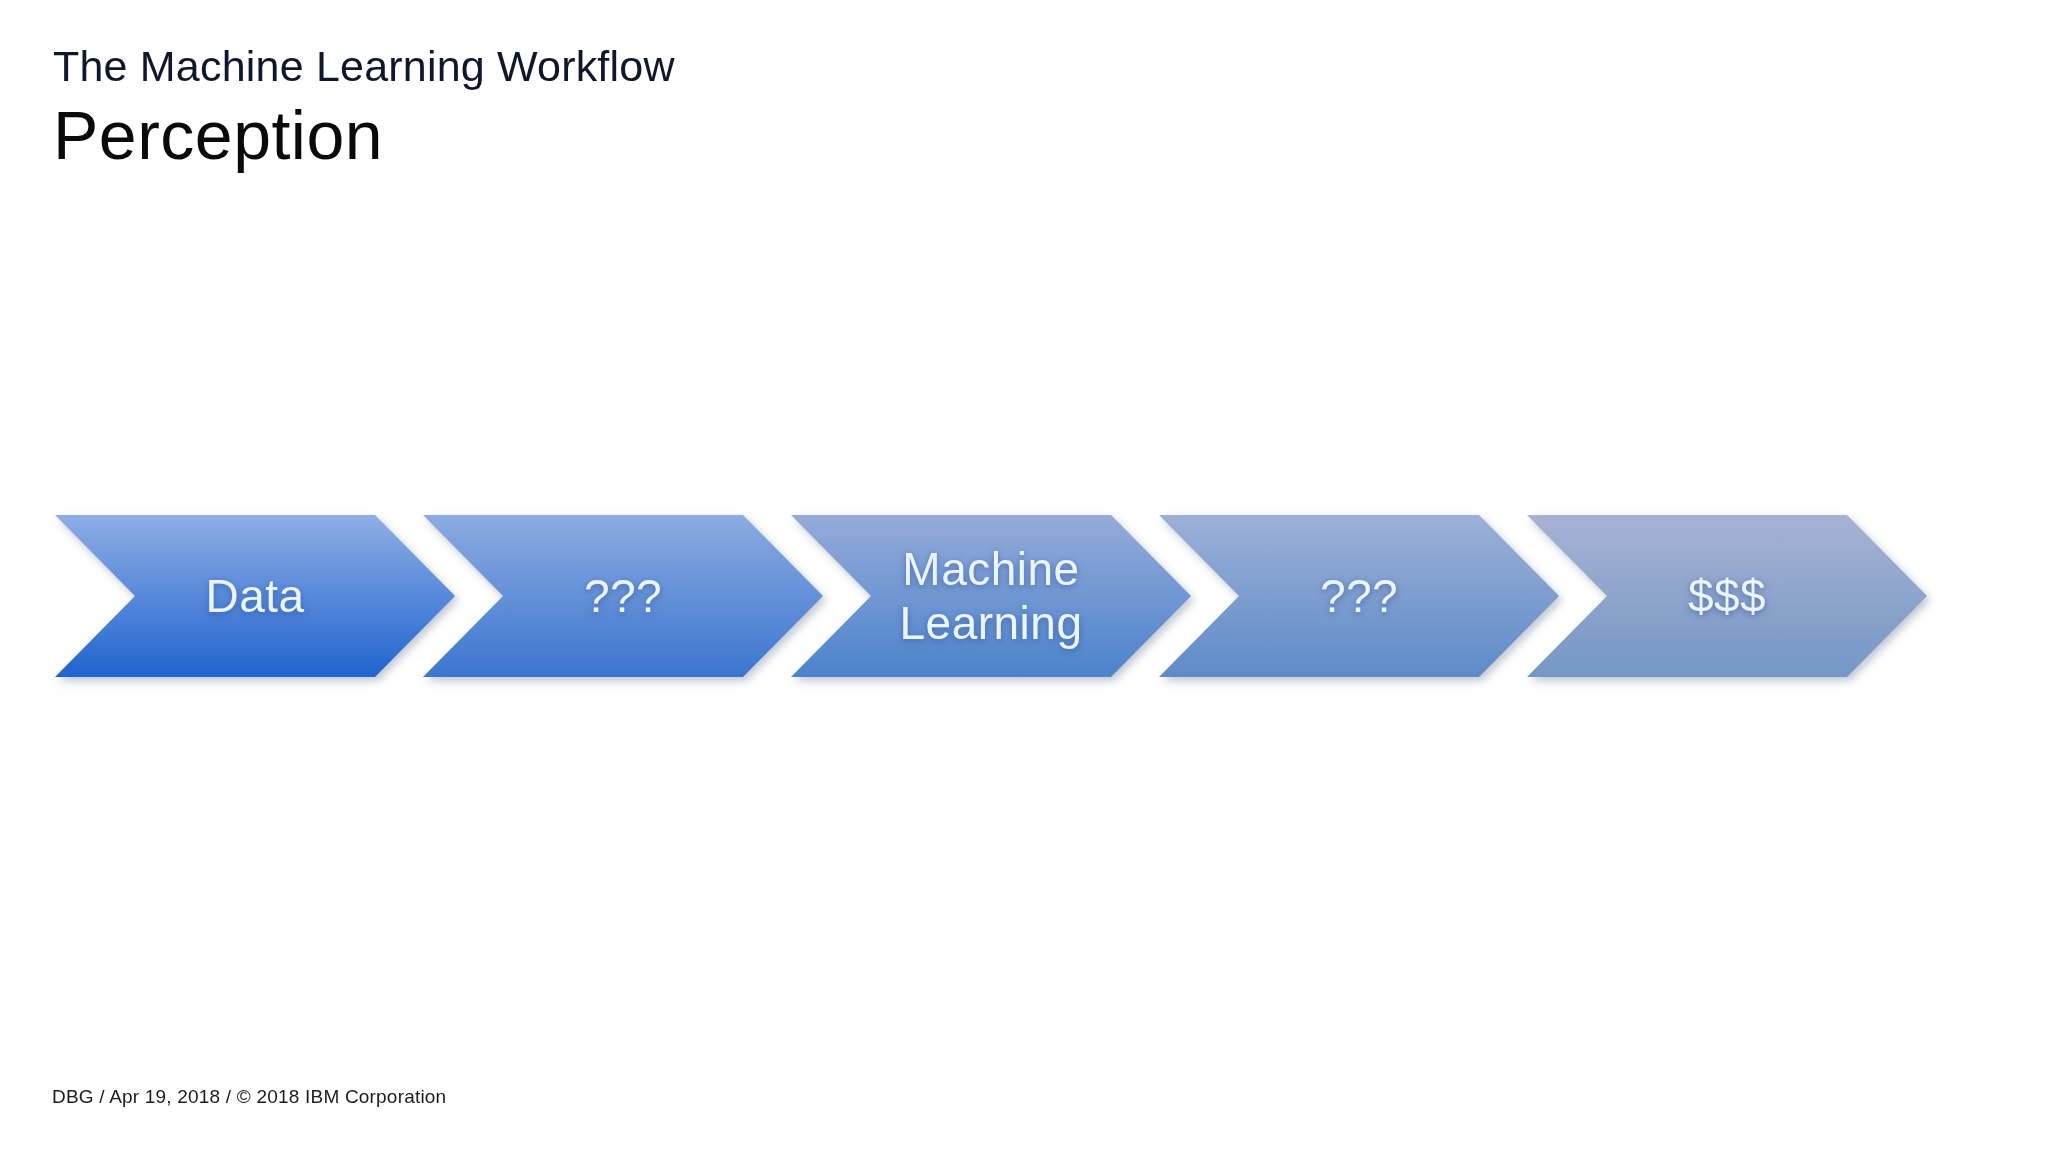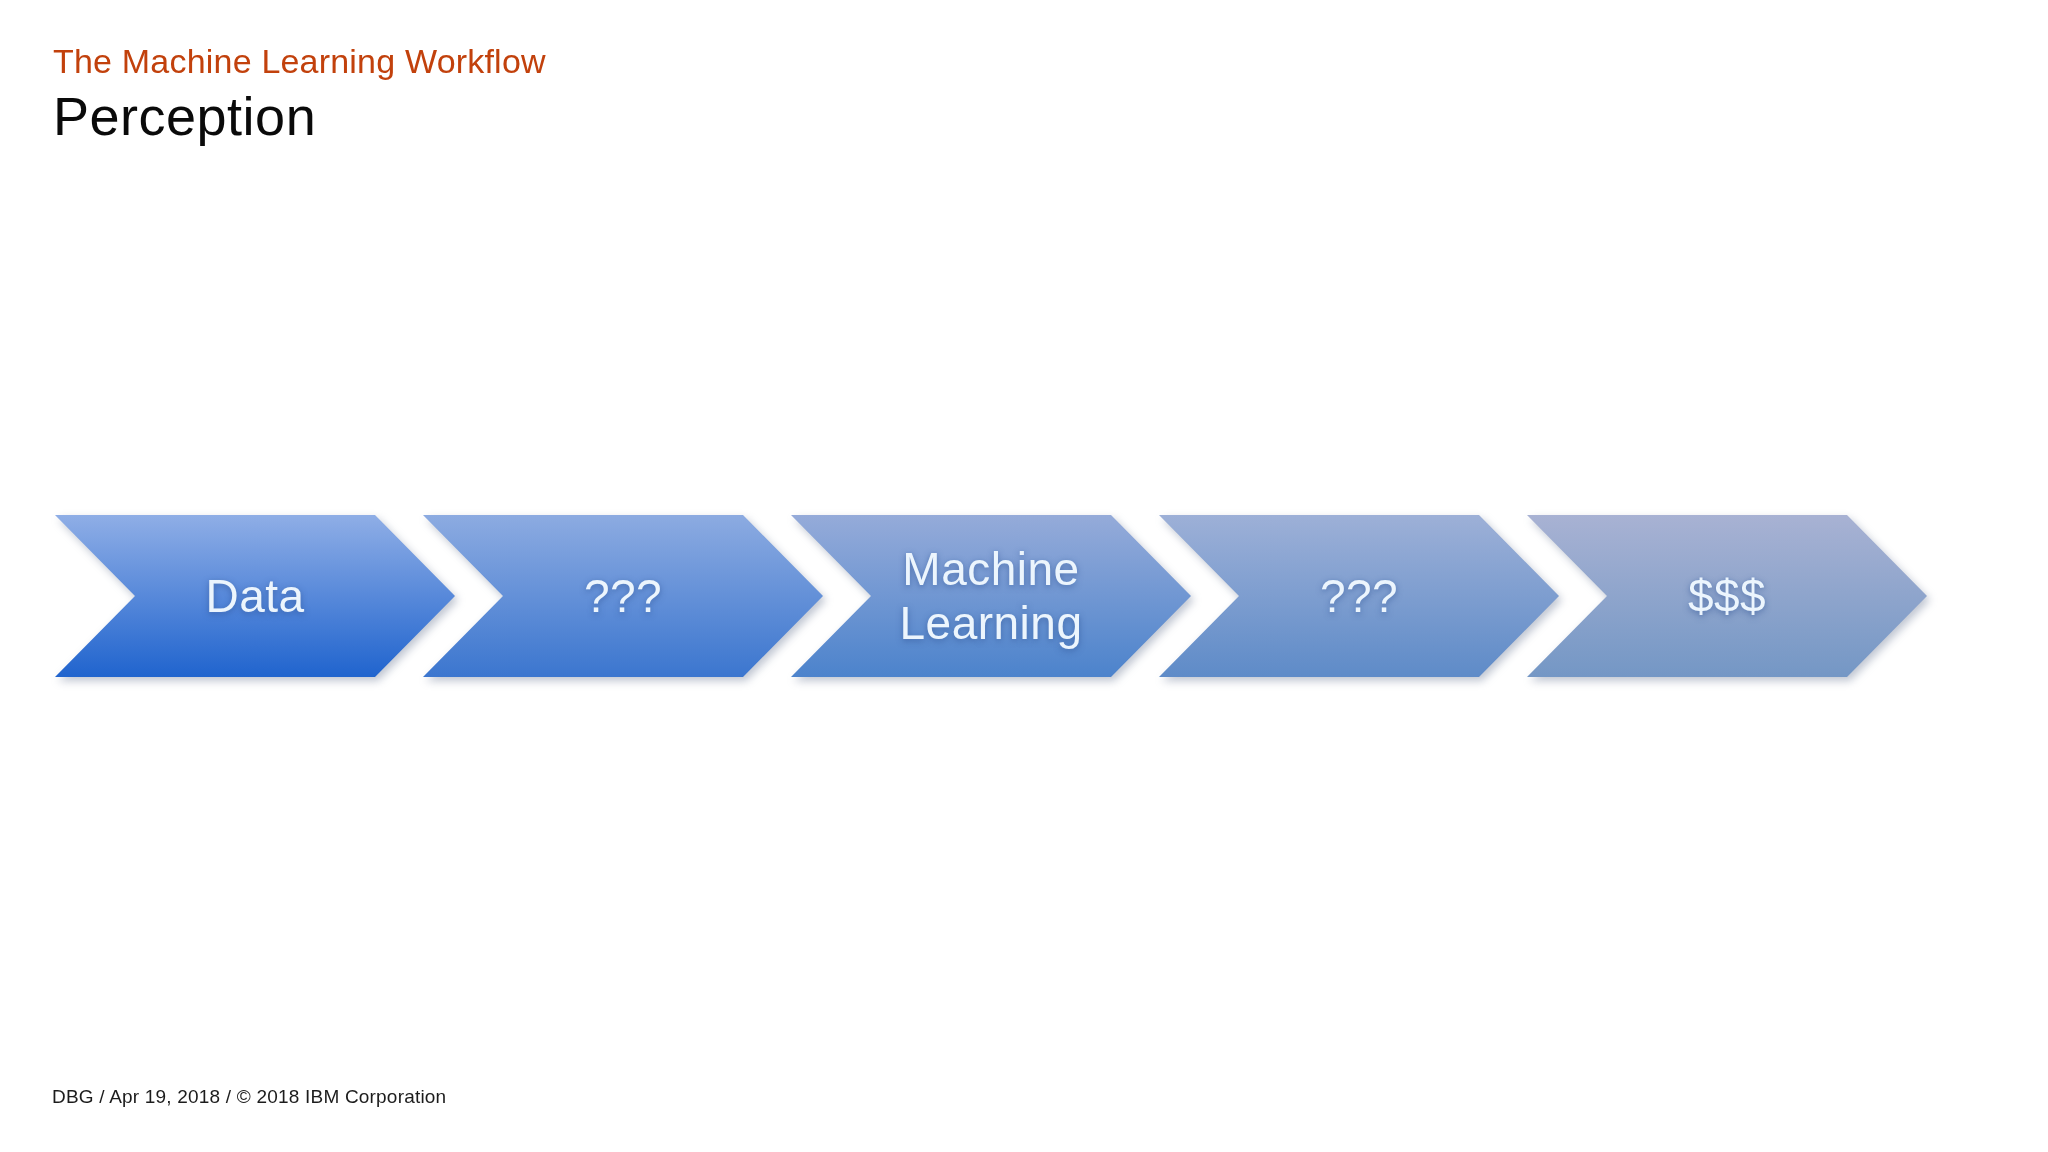--- a/index.html
+++ b/index.html
@@ -16,28 +16,28 @@
     font-family: "Liberation Sans", sans-serif;
   }
 
   
   .header {
     position: absolute;
     left: 53px;
     top: 40px;
   }
   .kicker {
-    font-size: 34px;
+    font-size: 43px;
     line-height: 1.25;
-    color: #c2410c;
+    color: #0f172a;
     letter-spacing: 0.2px;
   }
   .title {
     margin-top: 4px;
-    font-size: 54px;
+    font-size: 68px;
     line-height: 1.1;
     font-weight: 400;
     color: #0a0a0a;
     letter-spacing: 0.5px;
   }
 
   
   .workflow {
     position: absolute;
     left: 0;

